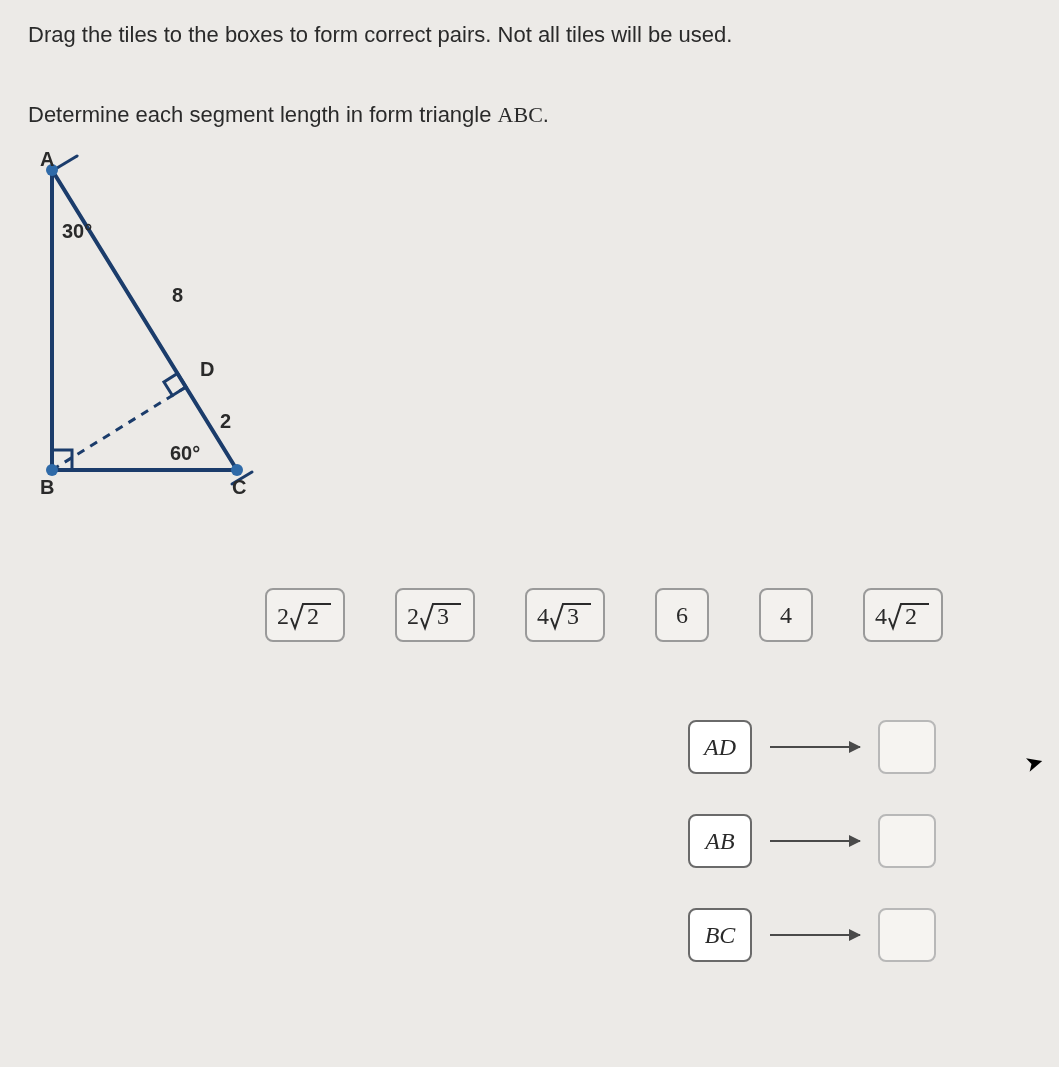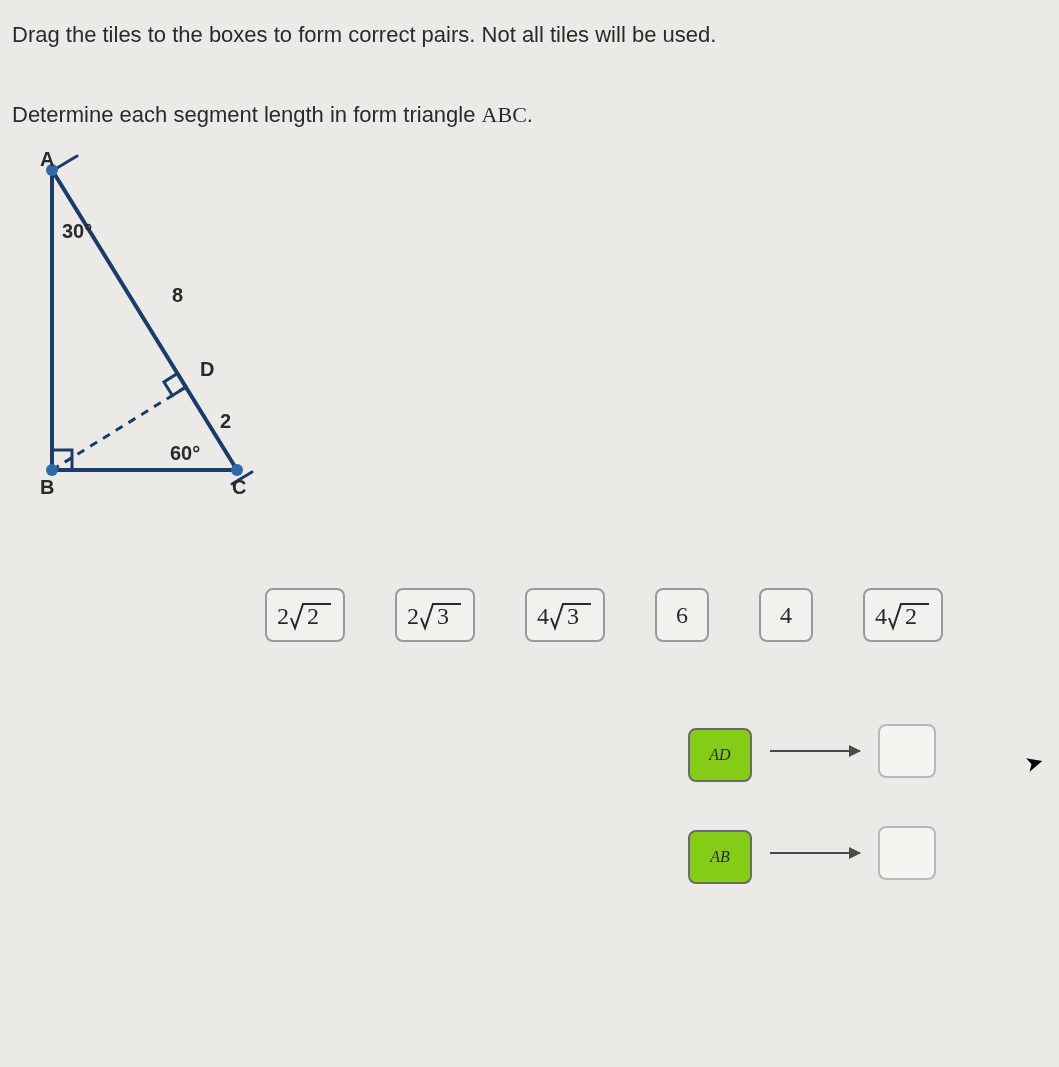--- a/index.html
+++ b/index.html
@@ -8,21 +8,21 @@
     width: 1059px;
     height: 1067px;
     background: #eceae7;
     font-family: Arial, Helvetica, sans-serif;
     color: #2a2a2a;
     position: relative;
     overflow: hidden;
   }
   .instruction {
     position: absolute;
-    left: 12px;
+    left: 28px;
     font-size: 22px;
     line-height: 1.4;
   }
   .line1 { top: 20px; }
   .line2 { top: 100px; }
   .math { font-family: Liberation Serif, serif; }
   .diagram {
     position: absolute;
     left: 22px;
     top: 150px;
@@ -62,28 +62,27 @@
   .pair-row {
     display: flex;
     align-items: center;
     gap: 18px;
   }
   .label-box {
     width: 60px;
     height: 50px;
     border: 2px solid #6a6a6a;
     border-radius: 8px;
-    background: #84cc16;
+    background: #ffffff;
     display: flex;
     align-items: center;
     justify-content: center;
     font-family: "Times New Roman", Times, serif;
     font-style: italic;
-    font-size: 16px;
-    margin-top: 8px;
+    font-size: 24px;
   }
   .arrow {
     width: 90px;
     height: 2px;
     background: #4a4a4a;
     position: relative;
   }
   .arrow::after {
     content: "";
     position: absolute;
@@ -210,15 +209,20 @@
   <div class="pair-row">
     <div class="label-box">AD</div>
     <div class="arrow"></div>
     <div class="drop-box"></div>
   </div>
   <div class="pair-row">
     <div class="label-box">AB</div>
     <div class="arrow"></div>
     <div class="drop-box"></div>
   </div>
+  <div class="pair-row">
+    <div class="label-box">BC</div>
+    <div class="arrow"></div>
+    <div class="drop-box"></div>
+  </div>
 </div>
 
 <div class="cursor">➤</div>
 
 </body></html>

